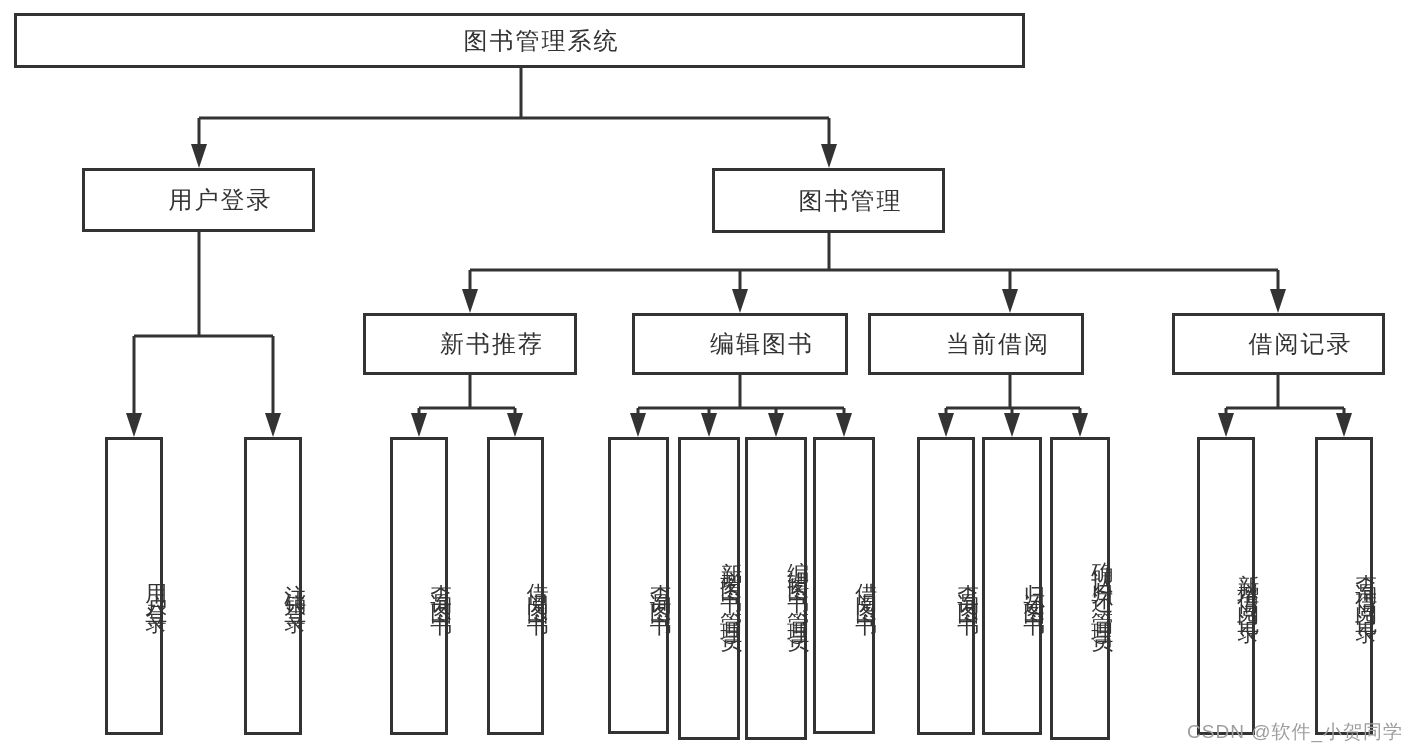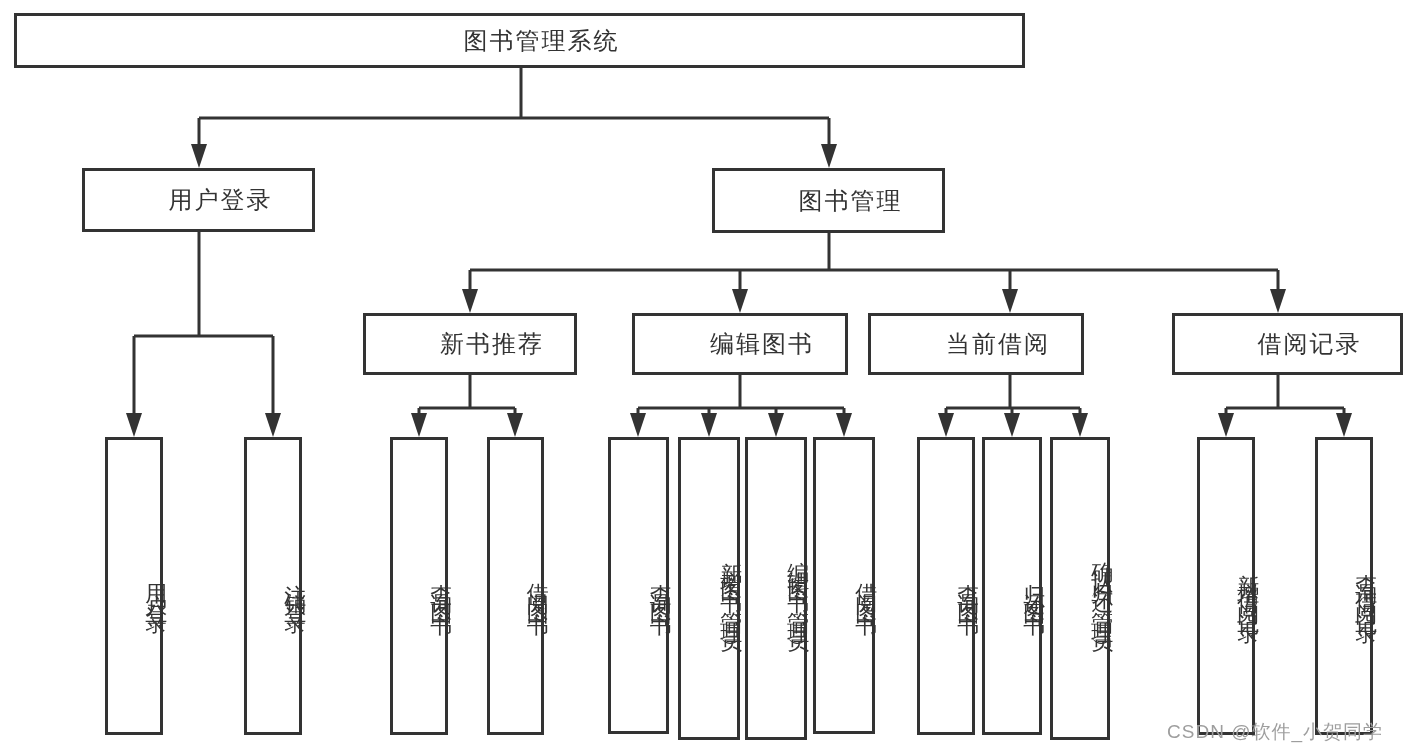--- a/index.html
+++ b/index.html
@@ -52,21 +52,21 @@
     writing-mode: vertical-rl;
     text-orientation: mixed;
     font-size: 22px;
     letter-spacing: 10px;
     line-height: 1.2;
     color: #333333;
     white-space: nowrap;
   }
   .watermark {
     position: absolute;
-    right: 22px;
+    right: 2px;
     bottom: 2px;
     font-size: 19px;
     color: #9e9e9e;
     letter-spacing: 1px;
     white-space: nowrap;
   }
 </style>
 </head>
 <body>
 
@@ -121,21 +121,21 @@
 
   <div class="node node-h" style="left:363px; top:313px; width:214px; height:62px;">
     <span>新书推荐</span>
   </div>
   <div class="node node-h" style="left:632px; top:313px; width:216px; height:62px;">
     <span>编辑图书</span>
   </div>
   <div class="node node-h" style="left:868px; top:313px; width:216px; height:62px;">
     <span>当前借阅</span>
   </div>
-  <div class="node node-h" style="left:1172px; top:313px; width:231px; height:62px;">
+  <div class="node node-h" style="left:1172px; top:313px; width:213px; height:62px;">
     <span>借阅记录</span>
   </div>
 
   <div class="node node-v" style="left:105px; top:437px; width:58px; height:298px;">
     <span>用户登录</span>
   </div>
   <div class="node node-v" style="left:244px; top:437px; width:58px; height:298px;">
     <span>注销登录</span>
   </div>
 

